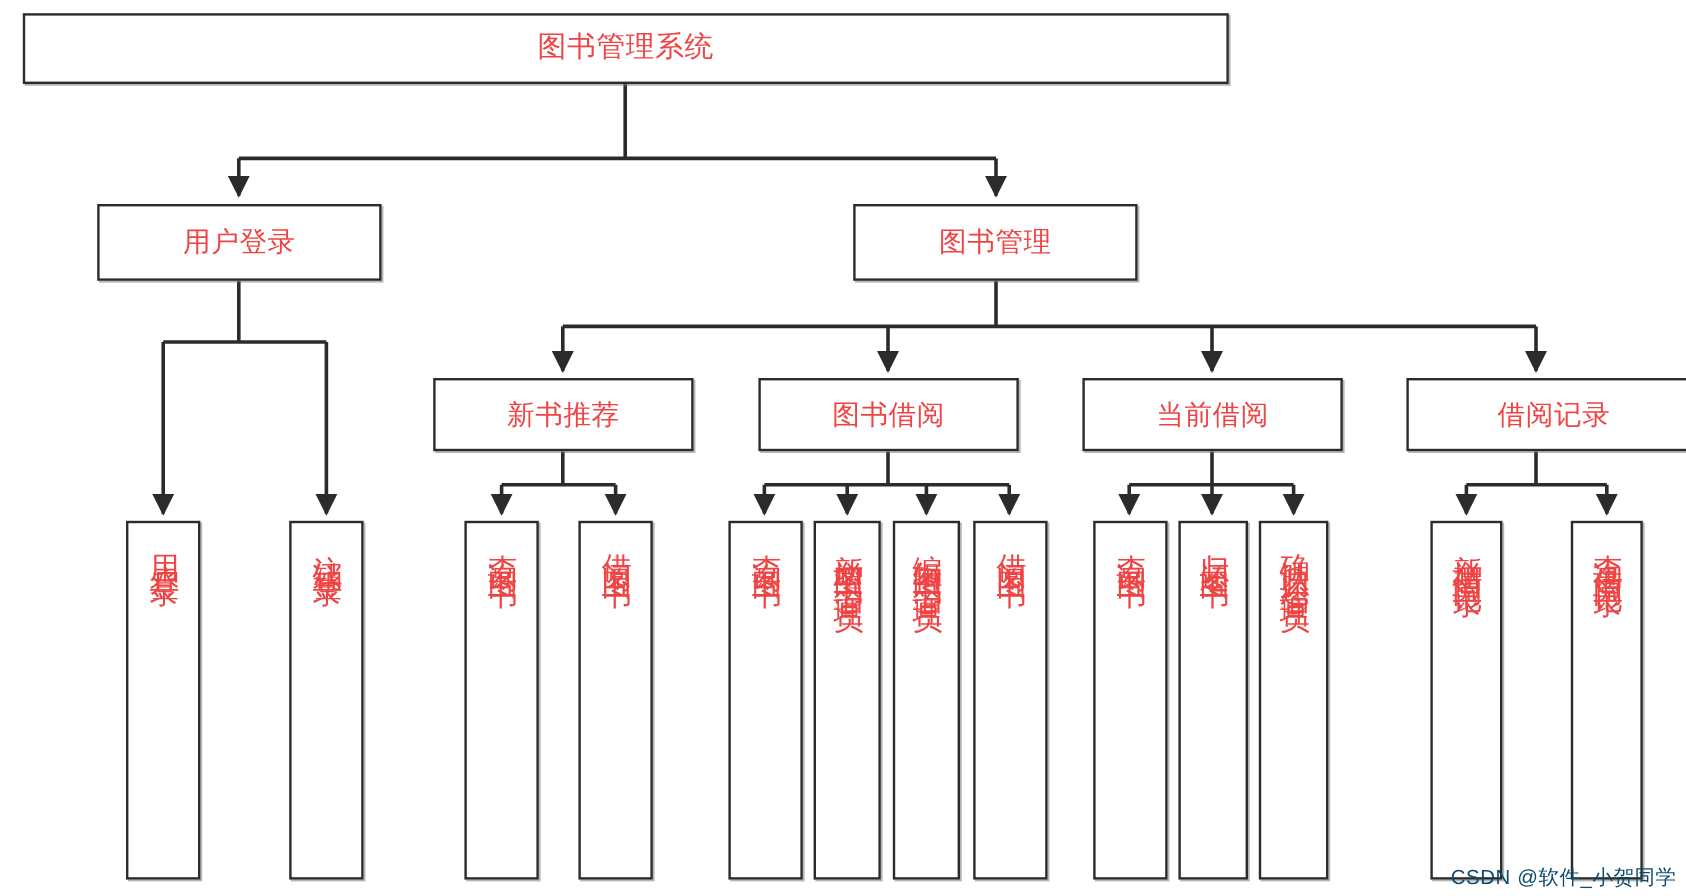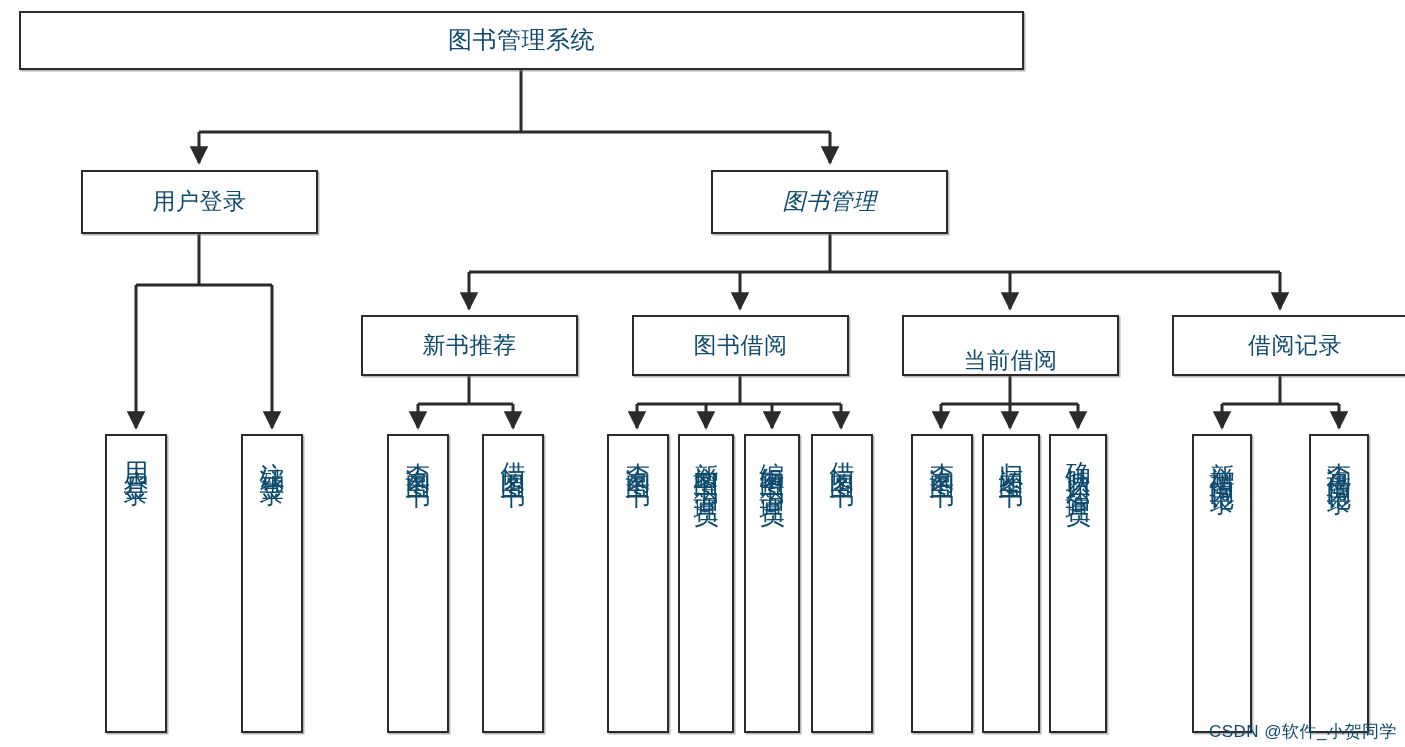--- a/index.html
+++ b/index.html
@@ -29,21 +29,21 @@
     display:flex;
     align-items:center;
     justify-content:center;
     z-index:2;
   }
   .node .lbl{
     display:block;
     text-align:center;
     line-height:1.12;
     letter-spacing:.5px;
-    color:#0c4a6e;
+    color:#ef4444;
   }
   
   .node.h .lbl{
     font-size:23px;
     white-space:nowrap;
   }
   .node.root .lbl{ font-size:24px; }
   
   .node.v{
     align-items:flex-start;
@@ -126,31 +126,31 @@
     </g>
   </svg>
 
   <div class="node h root" style="left:19px;top:11px;width:1005px;height:59px;">
     <span class="lbl">图书管理系统</span>
   </div>
 
   <div class="node h" style="left:81px;top:170px;width:237px;height:64px;">
     <span class="lbl">用户登录</span>
   </div>
-  <div class="node h" style="left:711px;top:170px;width:237px;height:64px;font-style:italic;">
+  <div class="node h" style="left:711px;top:170px;width:237px;height:64px;">
     <span class="lbl">图书管理</span>
   </div>
 
   <div class="node h" style="left:361px;top:315px;width:217px;height:61px;">
     <span class="lbl">新书推荐</span>
   </div>
   <div class="node h" style="left:632px;top:315px;width:217px;height:61px;">
     <span class="lbl">图书借阅</span>
   </div>
-  <div class="node h" style="left:902px;top:315px;width:217px;height:61px;align-items:flex-end;">
+  <div class="node h" style="left:902px;top:315px;width:217px;height:61px;">
     <span class="lbl">当前借阅</span>
   </div>
   <div class="node h" style="left:1172px;top:315px;width:246px;height:61px;">
     <span class="lbl">借阅记录</span>
   </div>
 
   <div class="node v" style="left:105px;top:434px;width:62px;height:299px;">
     <span class="lbl">用户登录</span>
   </div>
   <div class="node v" style="left:241px;top:434px;width:62px;height:299px;">

